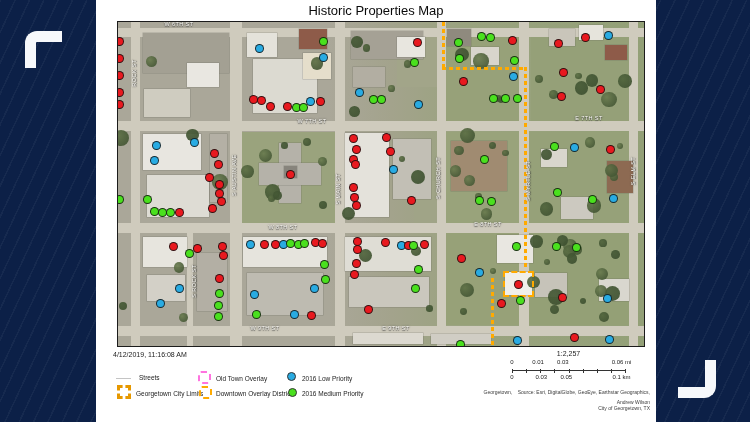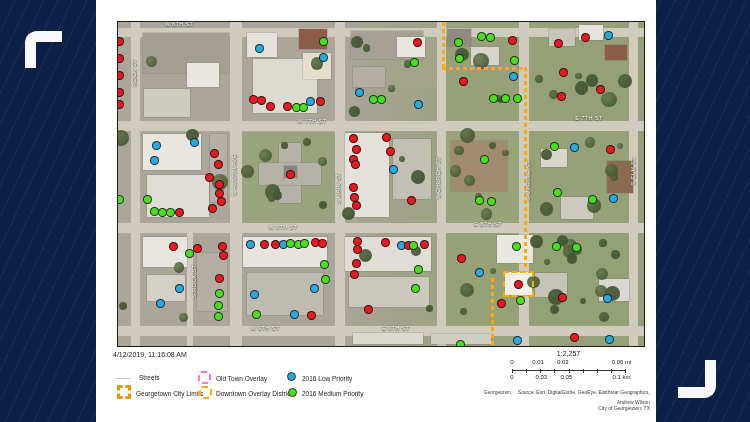--- a/index.html
+++ b/index.html
@@ -46,20 +46,21 @@
   .attr .l2{margin-top:4px;}
 </style>
 </head>
 <body>
 
 <div class="stage">
   <div class="corner tl"></div>
   <div class="corner br"></div>
 
   <div class="panel">
+    <div class="map-title">Historic Properties Map</div>
 
     <div class="map-frame" id="map-canvas">
         <div class="grass" style="left: 121px; top: 110px; width: 96px; height: 91px; background: rgb(154, 163, 125);"></div>
         <div class="grass" style="left: 326px; top: 7px; width: 77px; height: 92px; background: rgb(151, 161, 121);"></div>
         <div class="grass" style="left: 413px; top: 7px; width: 98px; height: 92px; background: rgb(149, 160, 120);"></div>
         <div class="grass" style="left: 326px; top: 110px; width: 75px; height: 91px; background: rgb(153, 163, 123);"></div>
         <div class="grass" style="left: 409px; top: 110px; width: 102px; height: 91px; background: rgb(150, 161, 121);"></div>
         <div class="grass" style="left: 326px; top: 211px; width: 77px; height: 92px; background: rgb(151, 161, 120);"></div>
         <div class="grass" style="left: 411px; top: 211px; width: 100px; height: 92px; background: rgb(148, 160, 118);"></div>
         <div class="grass" style="left: 279px; top: 7px; width: 40px; height: 58px; background: rgb(162, 165, 137);"></div>

